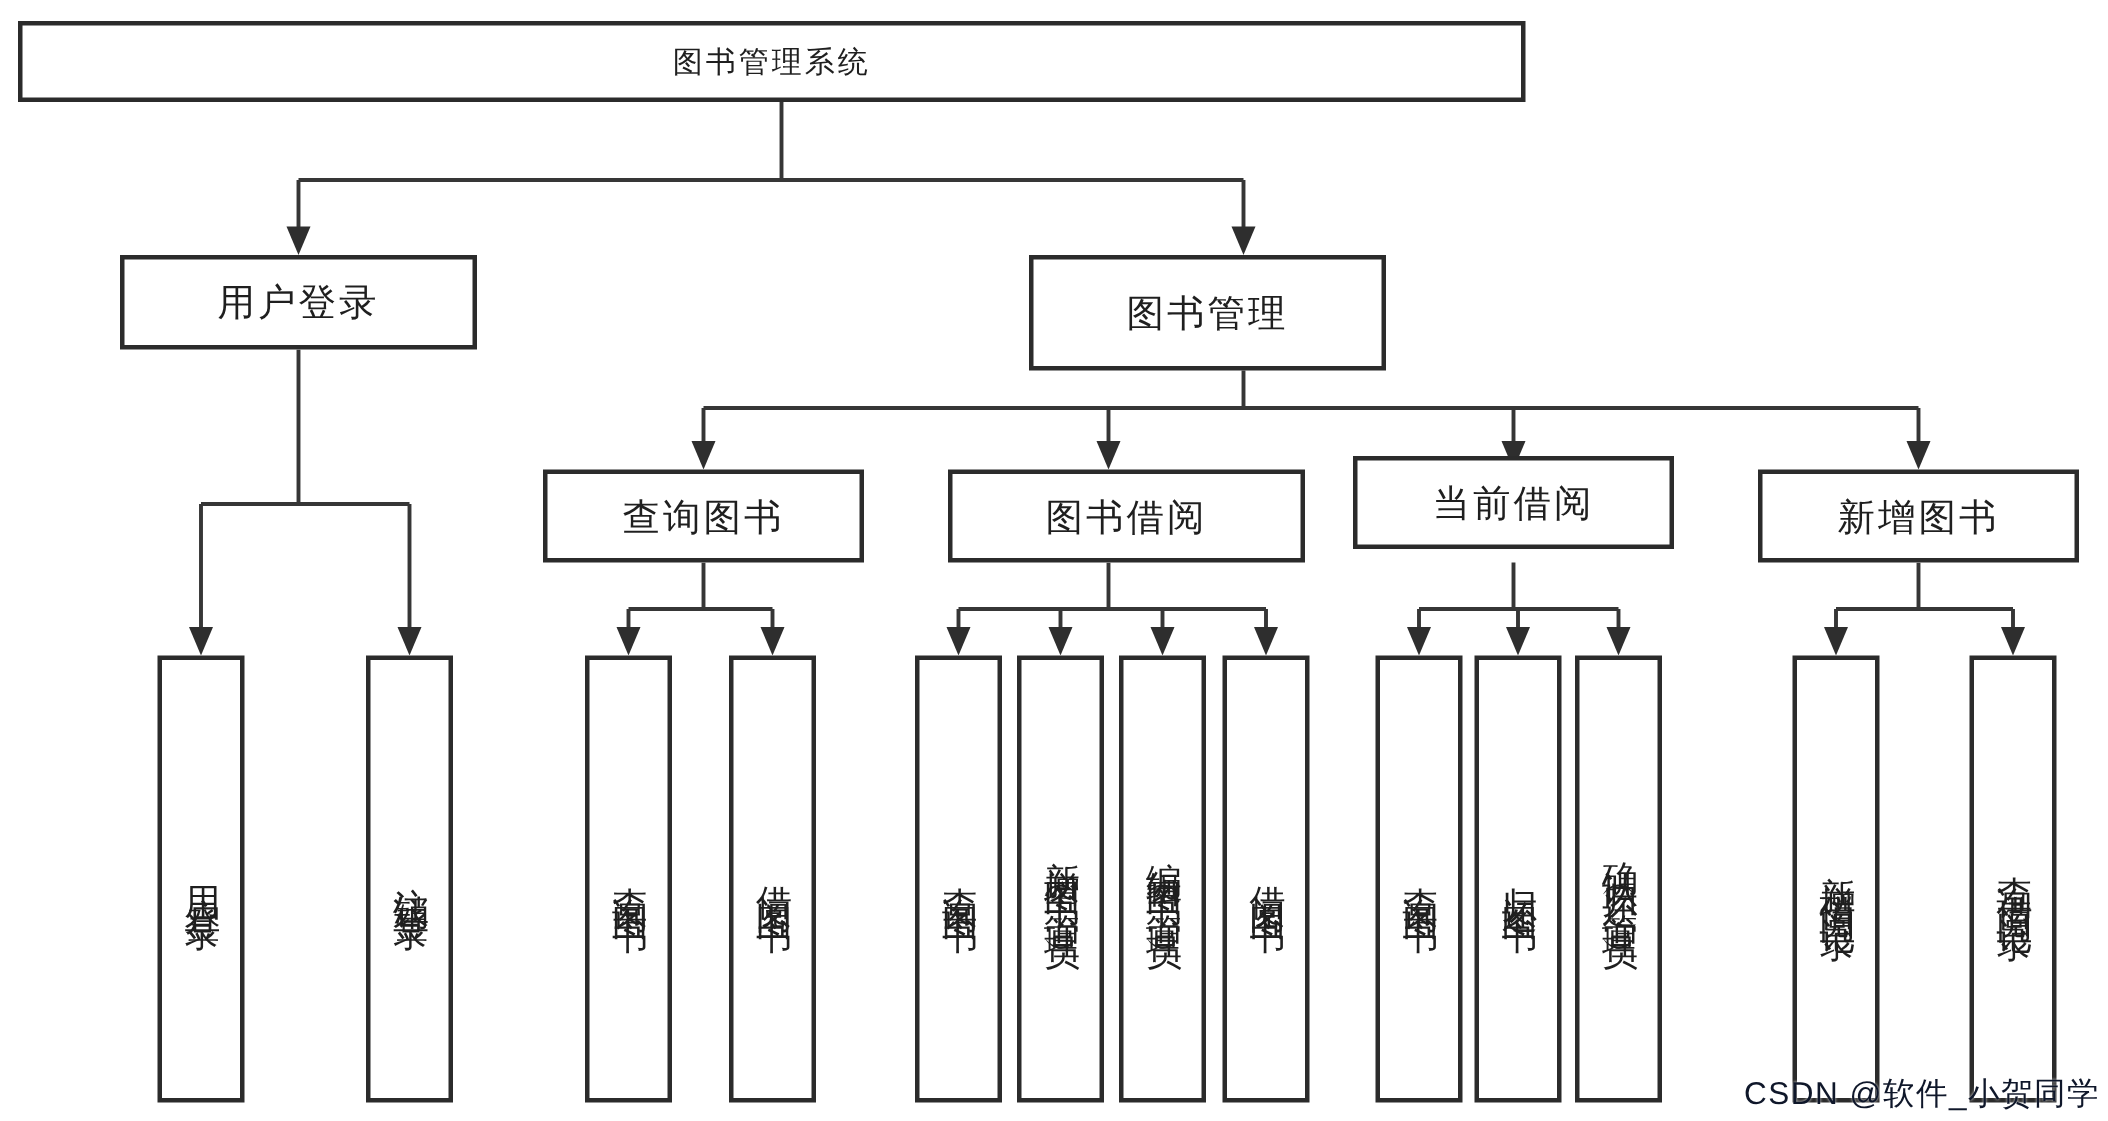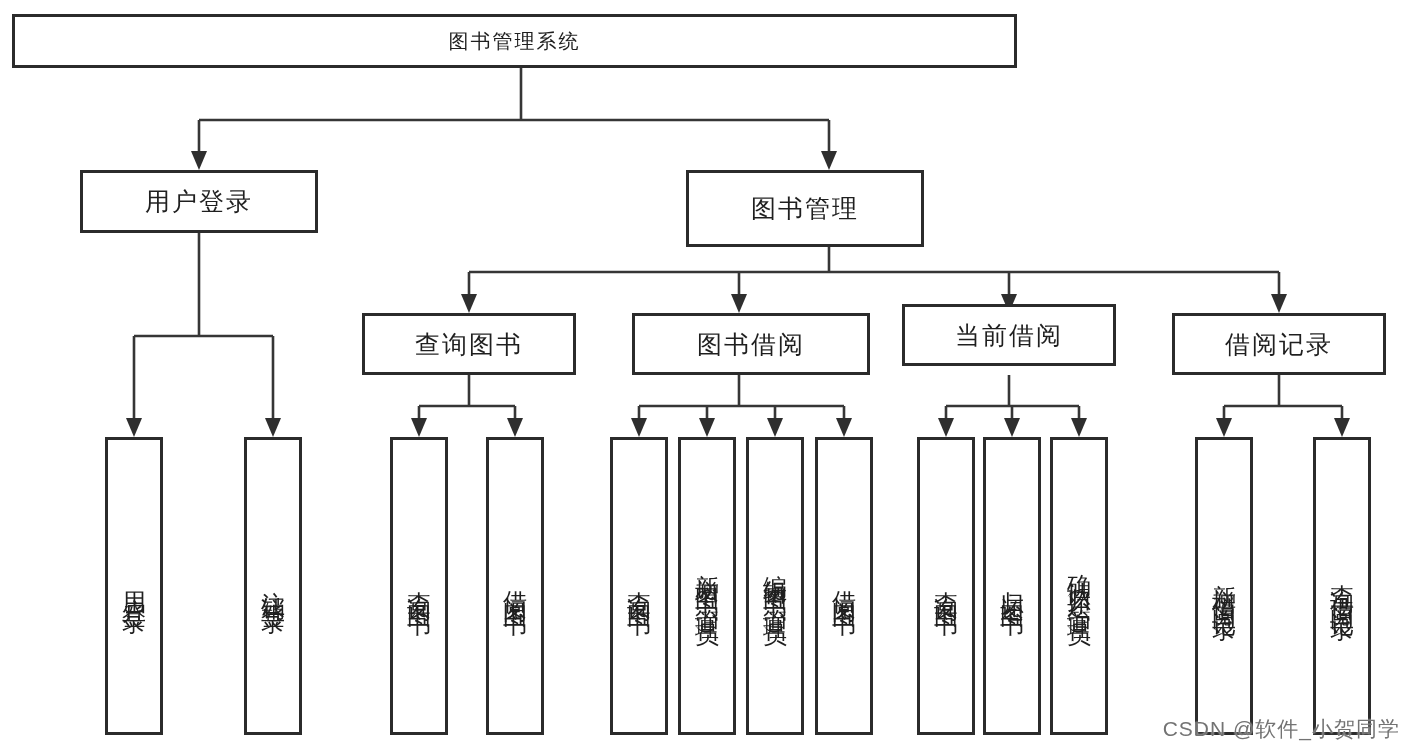--- a/index.html
+++ b/index.html
@@ -49,21 +49,21 @@
     line-height: 1;
     white-space: nowrap;
     color: #1f1f1f;
   }
   .watermark {
     position: absolute;
     top: 715px;
     right: 5px;
     font-size: 21px;
     letter-spacing: 1px;
-    color: #737373;
+    color: #0f172a;
     text-shadow: 0 0 2px rgba(255,255,255,0.9);
     z-index: 10;
     white-space: nowrap;
   }
 </style>
 </head>
 <body>
 
 <div class="canvas">
 
@@ -124,21 +124,21 @@
   <div class="box" style="left:362px; top:313px; width:214px; height:62px;">
     <span class="h-label">查询图书</span>
   </div>
   <div class="box" style="left:632px; top:313px; width:238px; height:62px;">
     <span class="h-label">图书借阅</span>
   </div>
   <div class="box" style="left:902px; top:304px; width:214px; height:62px;">
     <span class="h-label">当前借阅</span>
   </div>
   <div class="box" style="left:1172px; top:313px; width:214px; height:62px;">
-    <span class="h-label">借阅记录</span>
+    <span class="h-label">新增图书</span>
   </div>
 
   <div class="box leaf" style="left:105px; top:437px; width:58px; height:298px;">
     <span class="v-label">用户登录</span>
   </div>
   <div class="box leaf" style="left:244px; top:437px; width:58px; height:298px;">
     <span class="v-label">注销登录</span>
   </div>
 
   <div class="box leaf" style="left:390px; top:437px; width:58px; height:298px;">

